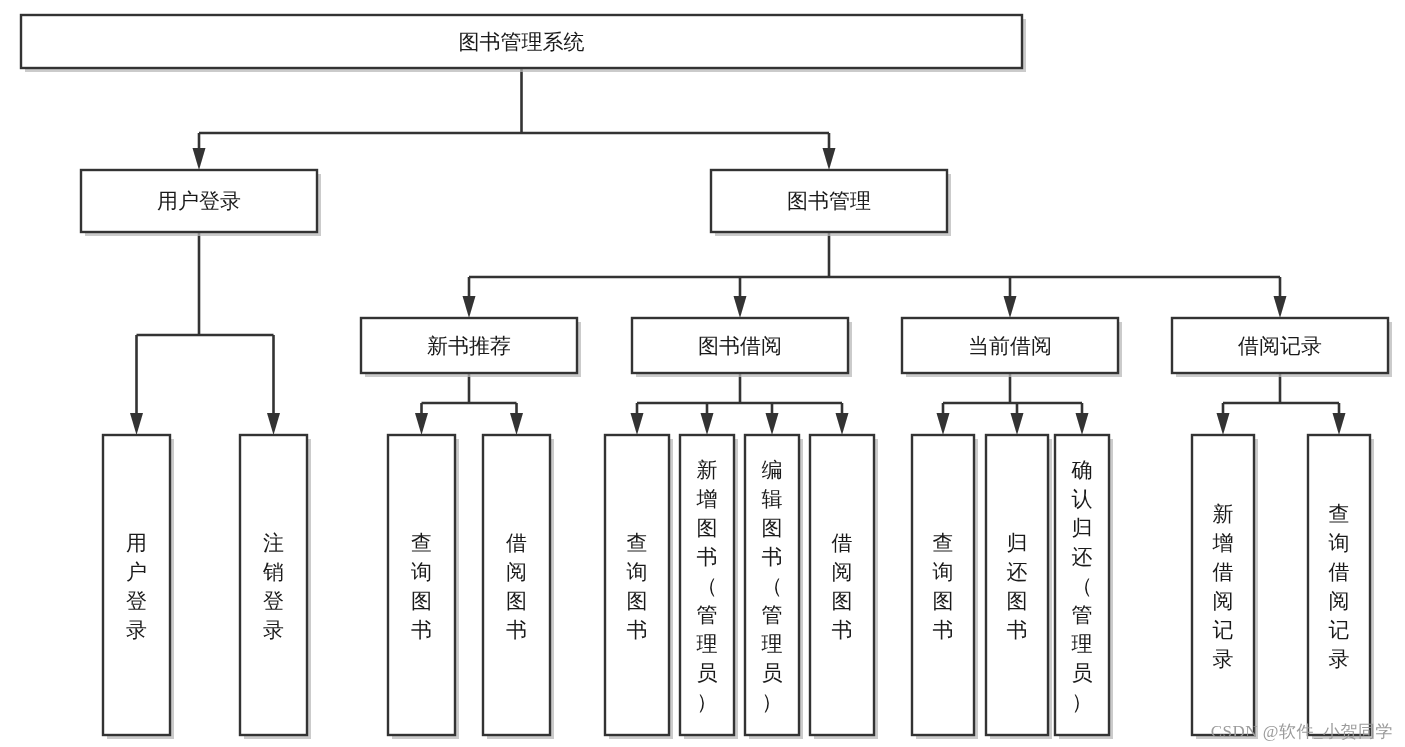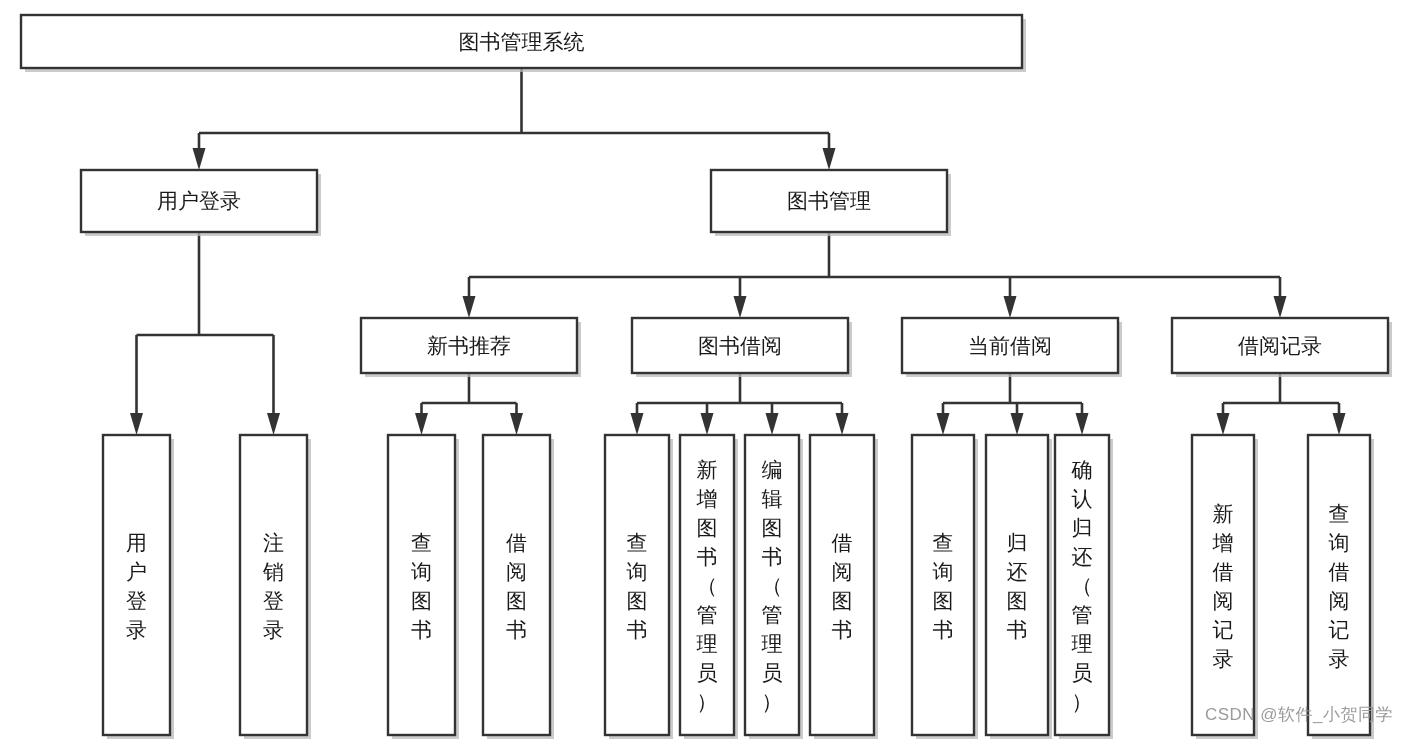--- a/index.html
+++ b/index.html
@@ -57,22 +57,22 @@
   }
   .node-label-v {
     font-family: "DejaVu Sans", "Liberation Sans", sans-serif;
     font-size: 21px;
     fill: #1a1a1a;
     text-anchor: middle;
   }
   .watermark-text {
     position: absolute;
     right: 12px;
-    bottom: 21px;
-    font-family: Liberation Sans, sans-serif;
+    bottom: 4px;
+    font-family: Liberation Serif, serif;
     font-size: 17px;
     color: #9b9b9b;
     letter-spacing: 0.5px;
     white-space: nowrap;
     pointer-events: none;
   }
 </style>
 </head>
 <body>
 

